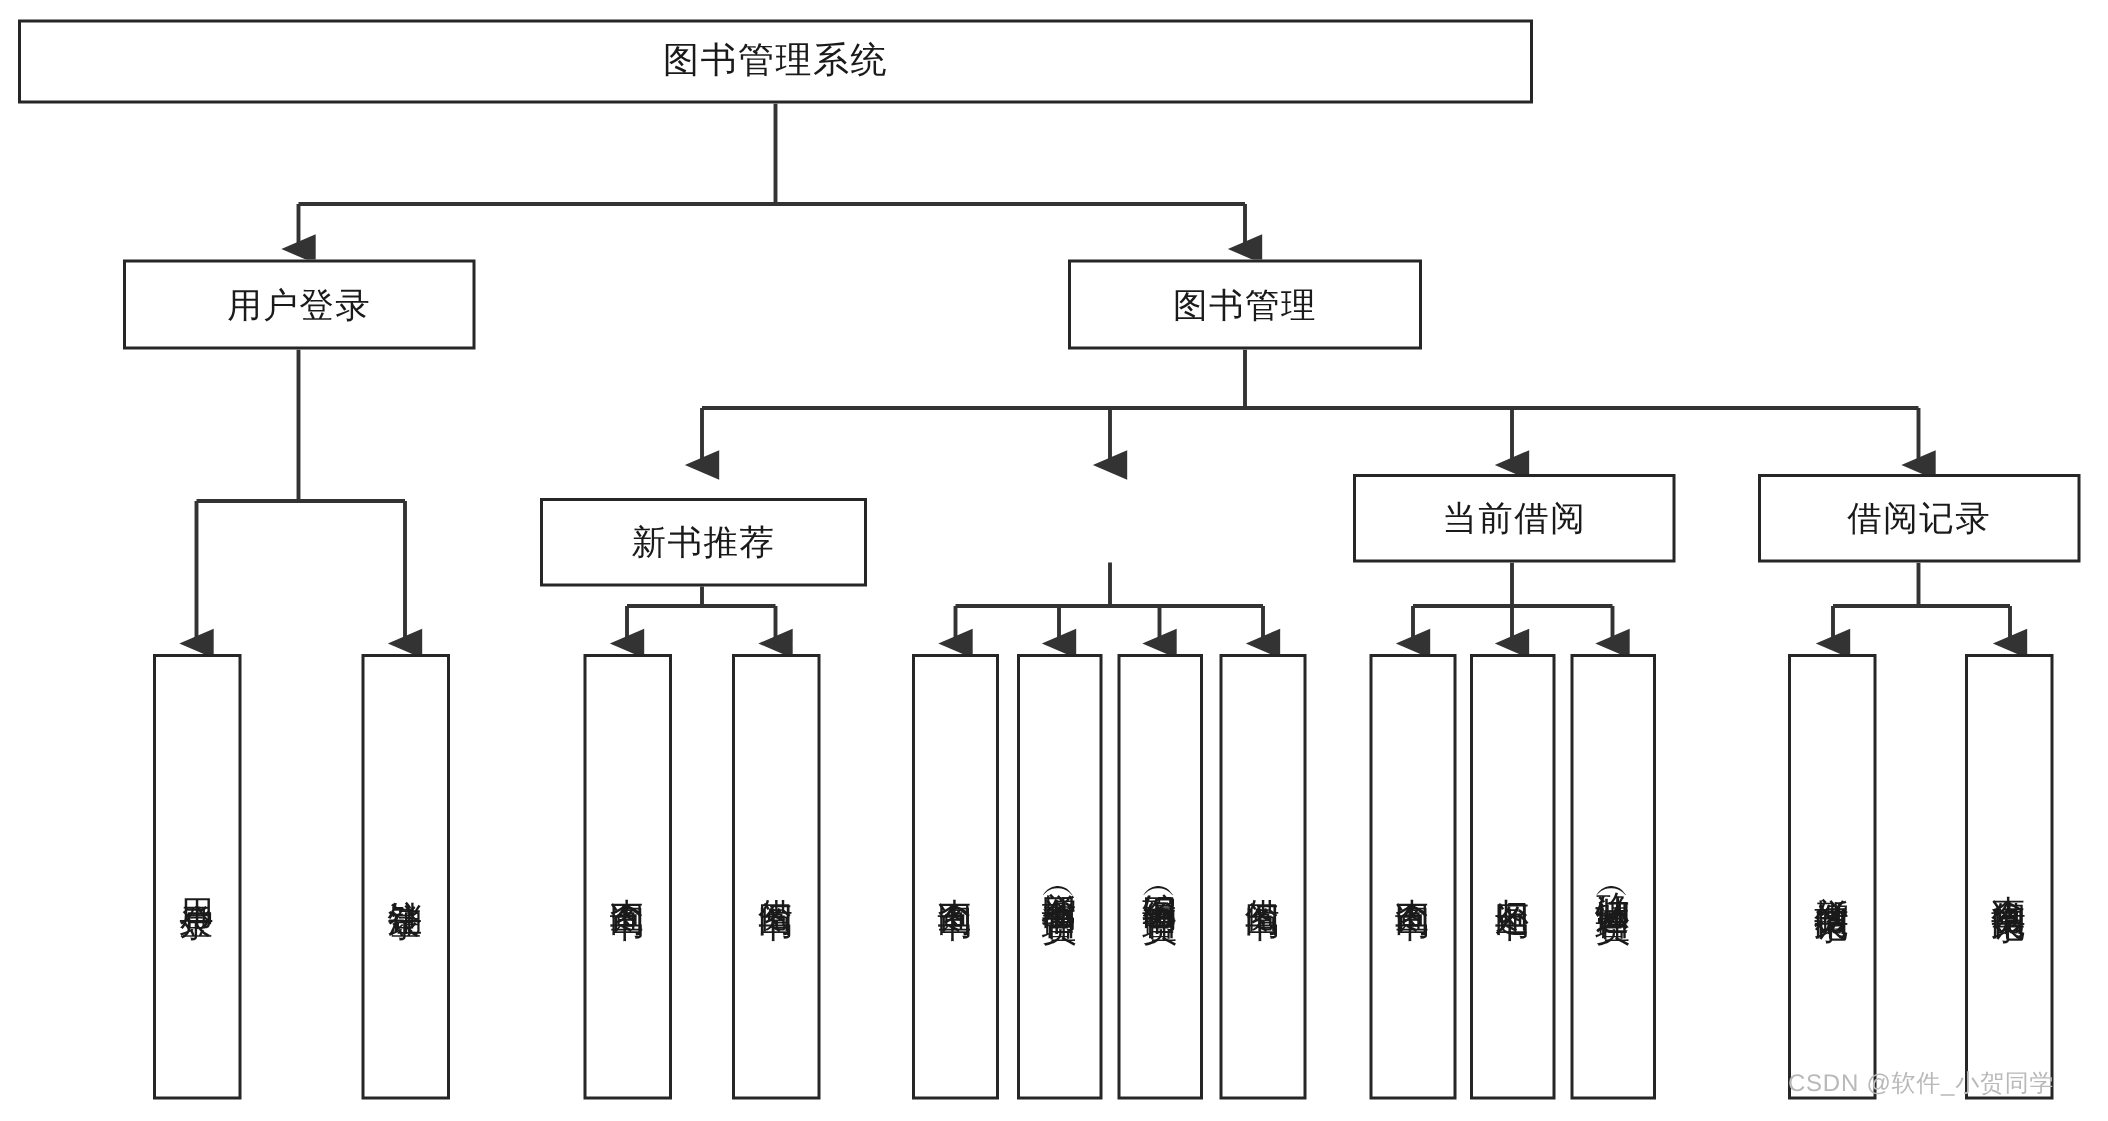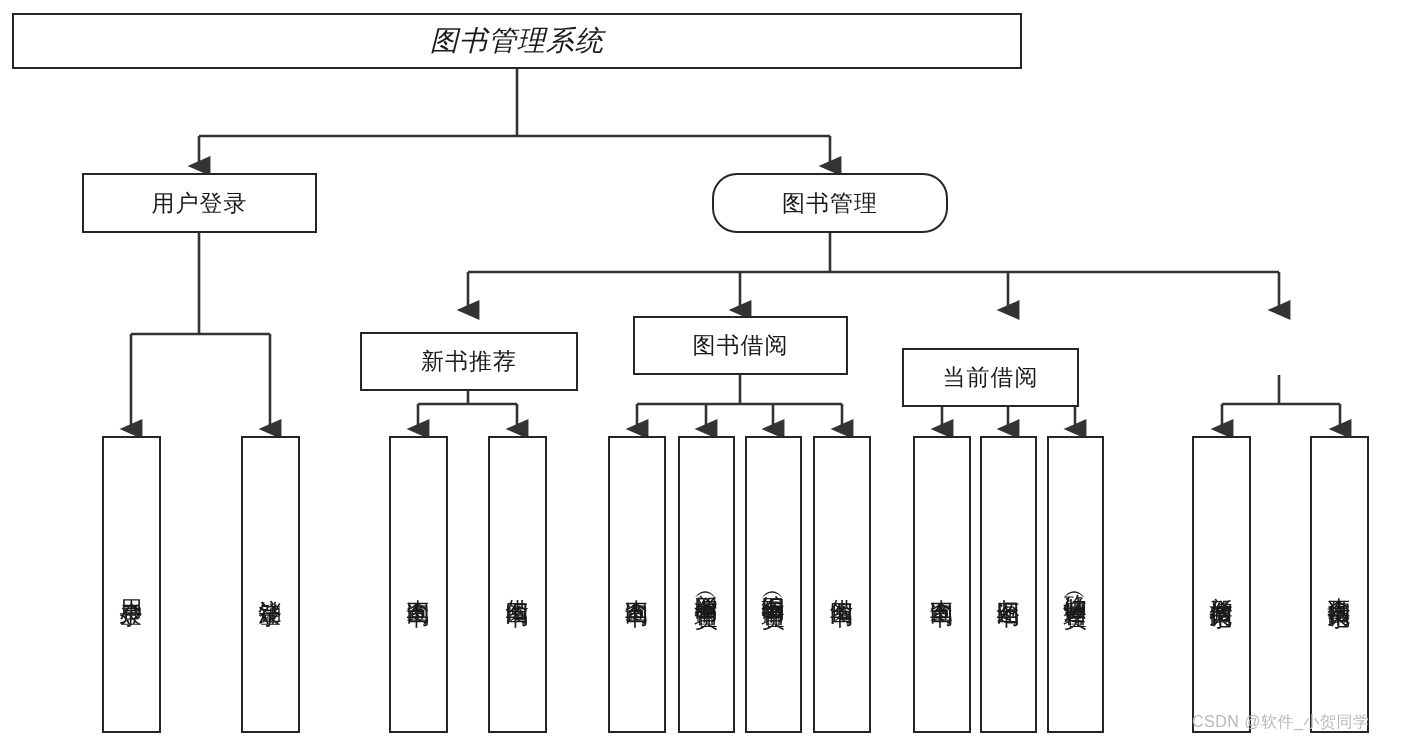--- a/index.html
+++ b/index.html
@@ -48,21 +48,21 @@
   }
   .node.vertical .node-label {
     writing-mode: vertical-rl;
     text-orientation: upright;
     font-size: 23px;
     line-height: 1.22;
     letter-spacing: 2px;
     white-space: nowrap;
     max-height: 272px;
   }
-  .node.root .node-label { font-size: 28px; font-style: italic; }
+  .node.root .node-label { font-size: 24px; }
   .watermark {
     position: absolute;
     left: 1192px;
     top: 712px;
     font-size: 16px;
     color: #b9b9b9;
     white-space: nowrap;
     letter-spacing: 0.5px;
     pointer-events: none;
   }
@@ -123,32 +123,32 @@
     </g>
   </svg>
 
   <div class="node horizontal root" style="left:12px; top:13px; width:1010px; height:56px;">
     <span class="node-label">图书管理系统</span>
   </div>
 
   <div class="node horizontal" style="left:82px; top:173px; width:235px; height:60px;">
     <span class="node-label">用户登录</span>
   </div>
-  <div class="node horizontal" style="left:712px; top:173px; width:236px; height:60px;border-radius:25px;">
+  <div class="node horizontal" style="left:712px; top:173px; width:236px; height:60px;">
     <span class="node-label">图书管理</span>
   </div>
 
   <div class="node horizontal" style="left:360px; top:332px; width:218px; height:59px;">
     <span class="node-label">新书推荐</span>
   </div>
-  <div class="node horizontal" style="left:633px; top:316px; width:215px; height:59px;">
-    <span class="node-label">图书借阅</span>
+  <div class="node horizontal" style="left:902px; top:316px; width:215px; height:59px;">
+    <span class="node-label">当前借阅</span>
   </div>
-  <div class="node horizontal" style="left:902px; top:316px; width:177px; height:59px;margin-top:32px;">
-    <span class="node-label">当前借阅</span>
+  <div class="node horizontal" style="left:1172px; top:316px; width:215px; height:59px;">
+    <span class="node-label">借阅记录</span>
   </div>
 
   <div class="node vertical" style="left:102px; top:436px; width:59px; height:297px;">
     <span class="node-label">用户登录</span>
   </div>
   <div class="node vertical" style="left:241px; top:436px; width:59px; height:297px;">
     <span class="node-label">注销登录</span>
   </div>
 
   <div class="node vertical" style="left:389px; top:436px; width:59px; height:297px;">

